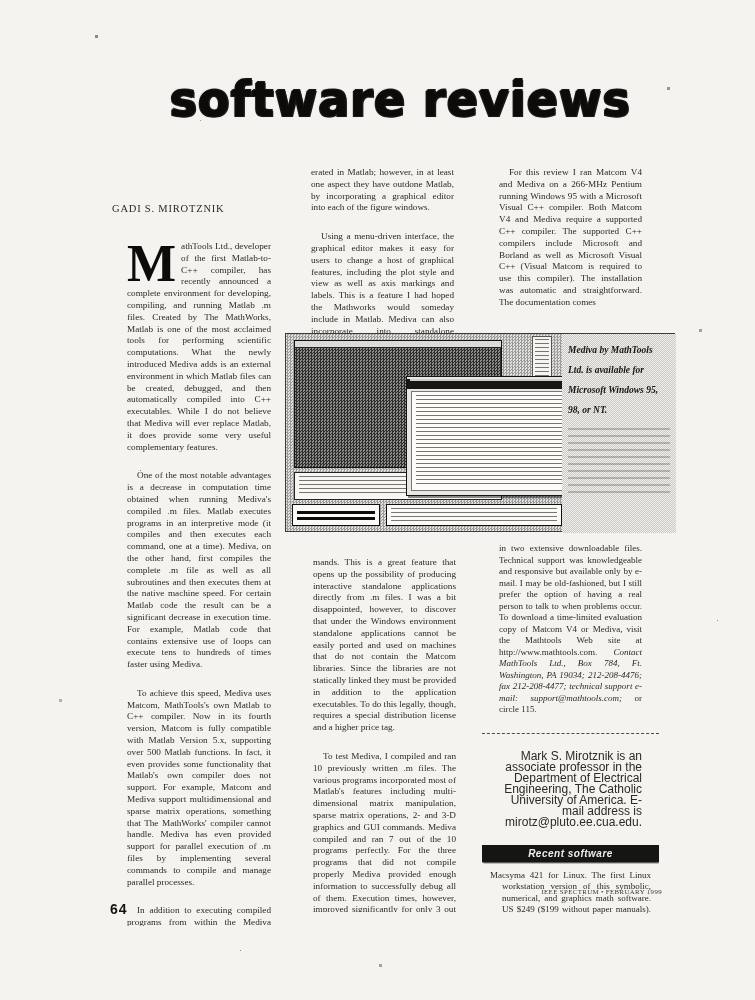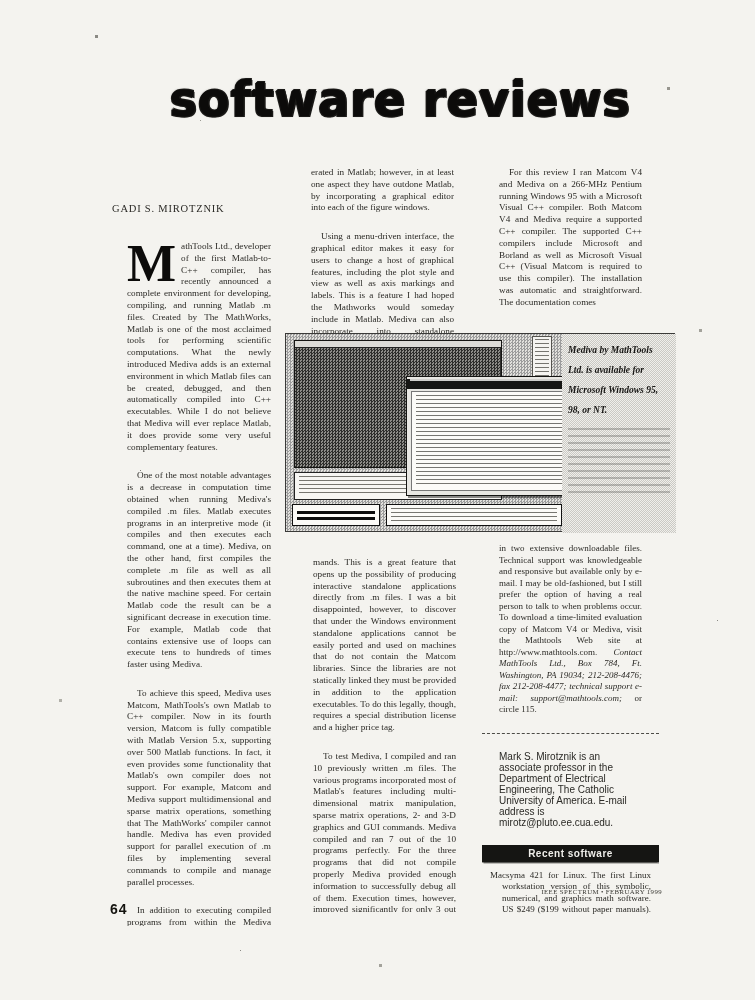--- a/index.html
+++ b/index.html
@@ -86,24 +86,24 @@
   }
   .noise-lines{margin-top:8px;height:70px;
     background:repeating-linear-gradient(to bottom,rgba(40,40,38,.55) 0 2px,transparent 2px 7px);
     opacity:.45;}
   .fake-lines{height:100%;
     background:repeating-linear-gradient(to bottom,#45443f 0 2px,transparent 2px 6px);
     opacity:.8;}
   .fake-lines.sm{background:repeating-linear-gradient(to bottom,#56554f 0 1px,transparent 1px 4px);}
   
   .rule-dash{border:0;border-top:1.5px dashed #4c4b46;margin:5px 0 4px 0;}
-  .bio{font-family:"Liberation Sans",sans-serif;font-size:10px;line-height:11px;text-align:left;color:#2b2a26;margin:0;}
+  .bio{font-family:"Liberation Sans",sans-serif;font-size:12px;line-height:11px;text-align:right;color:#2b2a26;margin:0;}
   .banner{
     margin:8px 0 6px 0;height:17px;background:#151513;color:#efeeea;
-    font-family:"Liberation Sans",sans-serif;font-weight:bold;
+    font-family:"Liberation Sans",sans-serif;font-weight:bold;font-style:italic;
     font-size:10px;line-height:17px;text-align:center;letter-spacing:.5px;
     box-shadow:1.5px 1.5px 0 rgba(20,20,18,.5),-1.5px 1px 0 rgba(20,20,18,.4);
   }
   .recent p{margin:8px;padding-left:12px;text-indent:-12px;}
   .editor{
     border-top:1.5px dashed #4c4b46;margin-top:6px;padding-top:12px;
     text-align:right;font-size:9.5px;letter-spacing:.6px;color:#24231f;
   }
   
   .pagenum{

